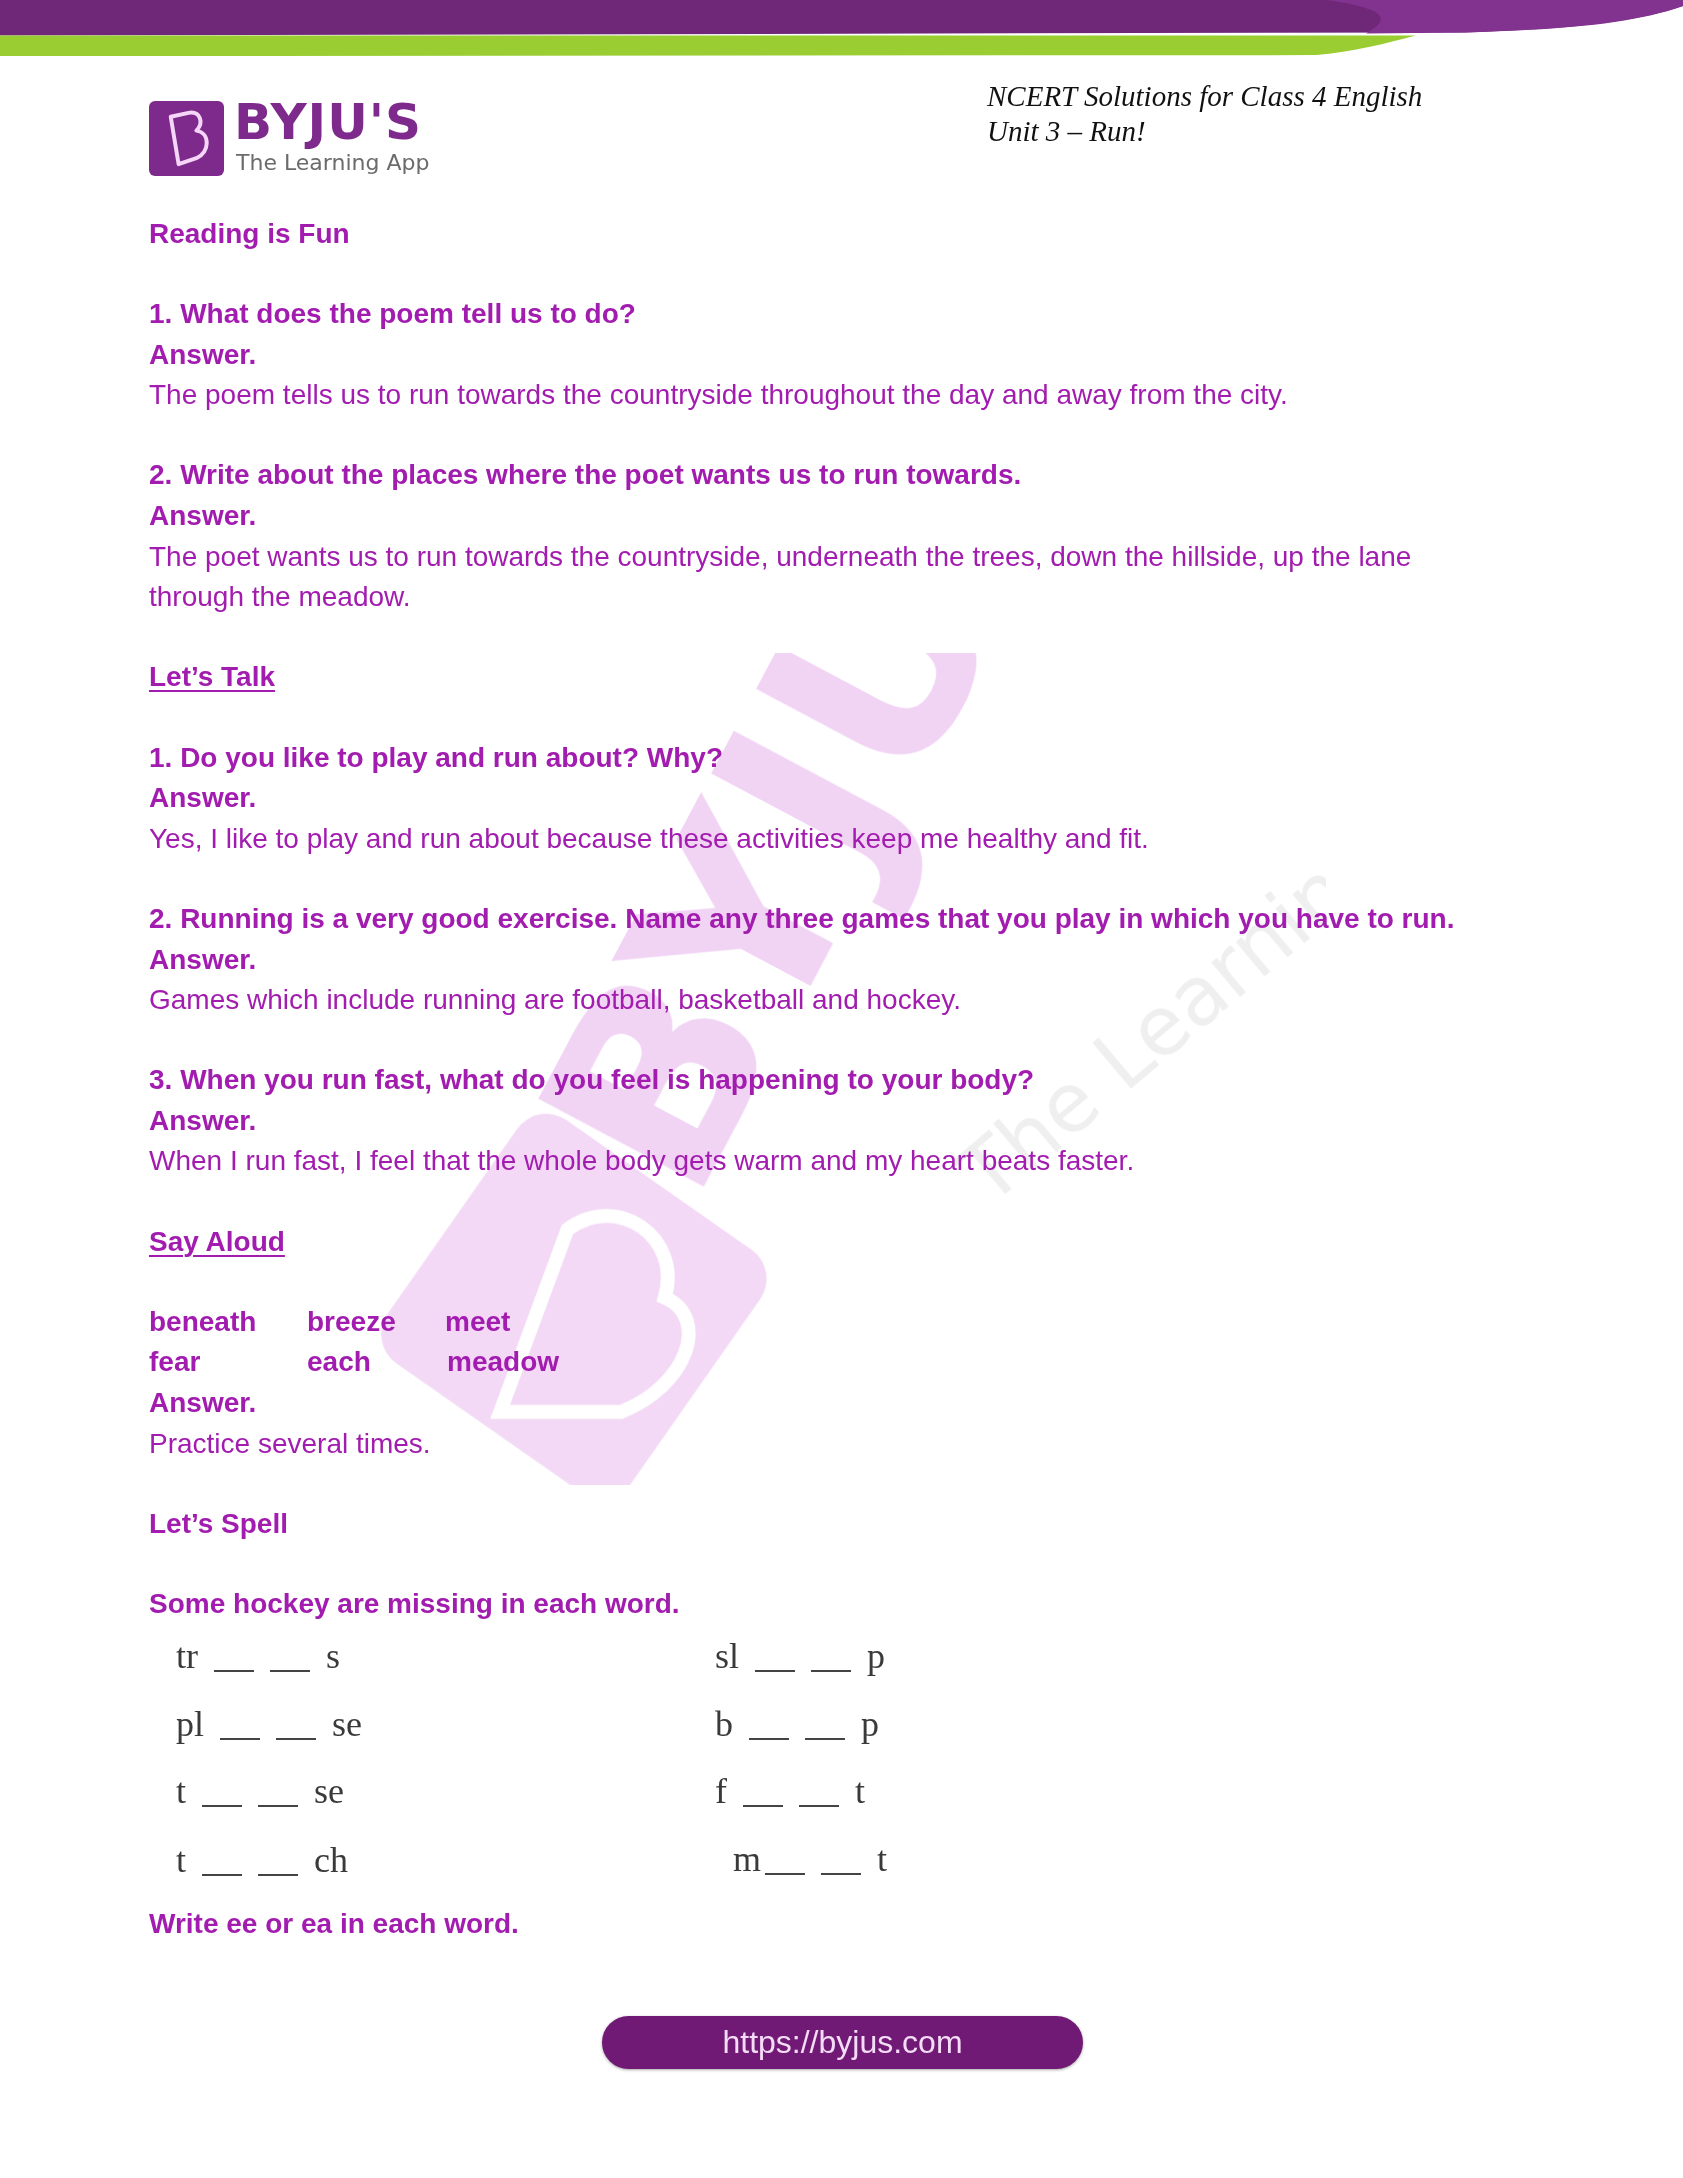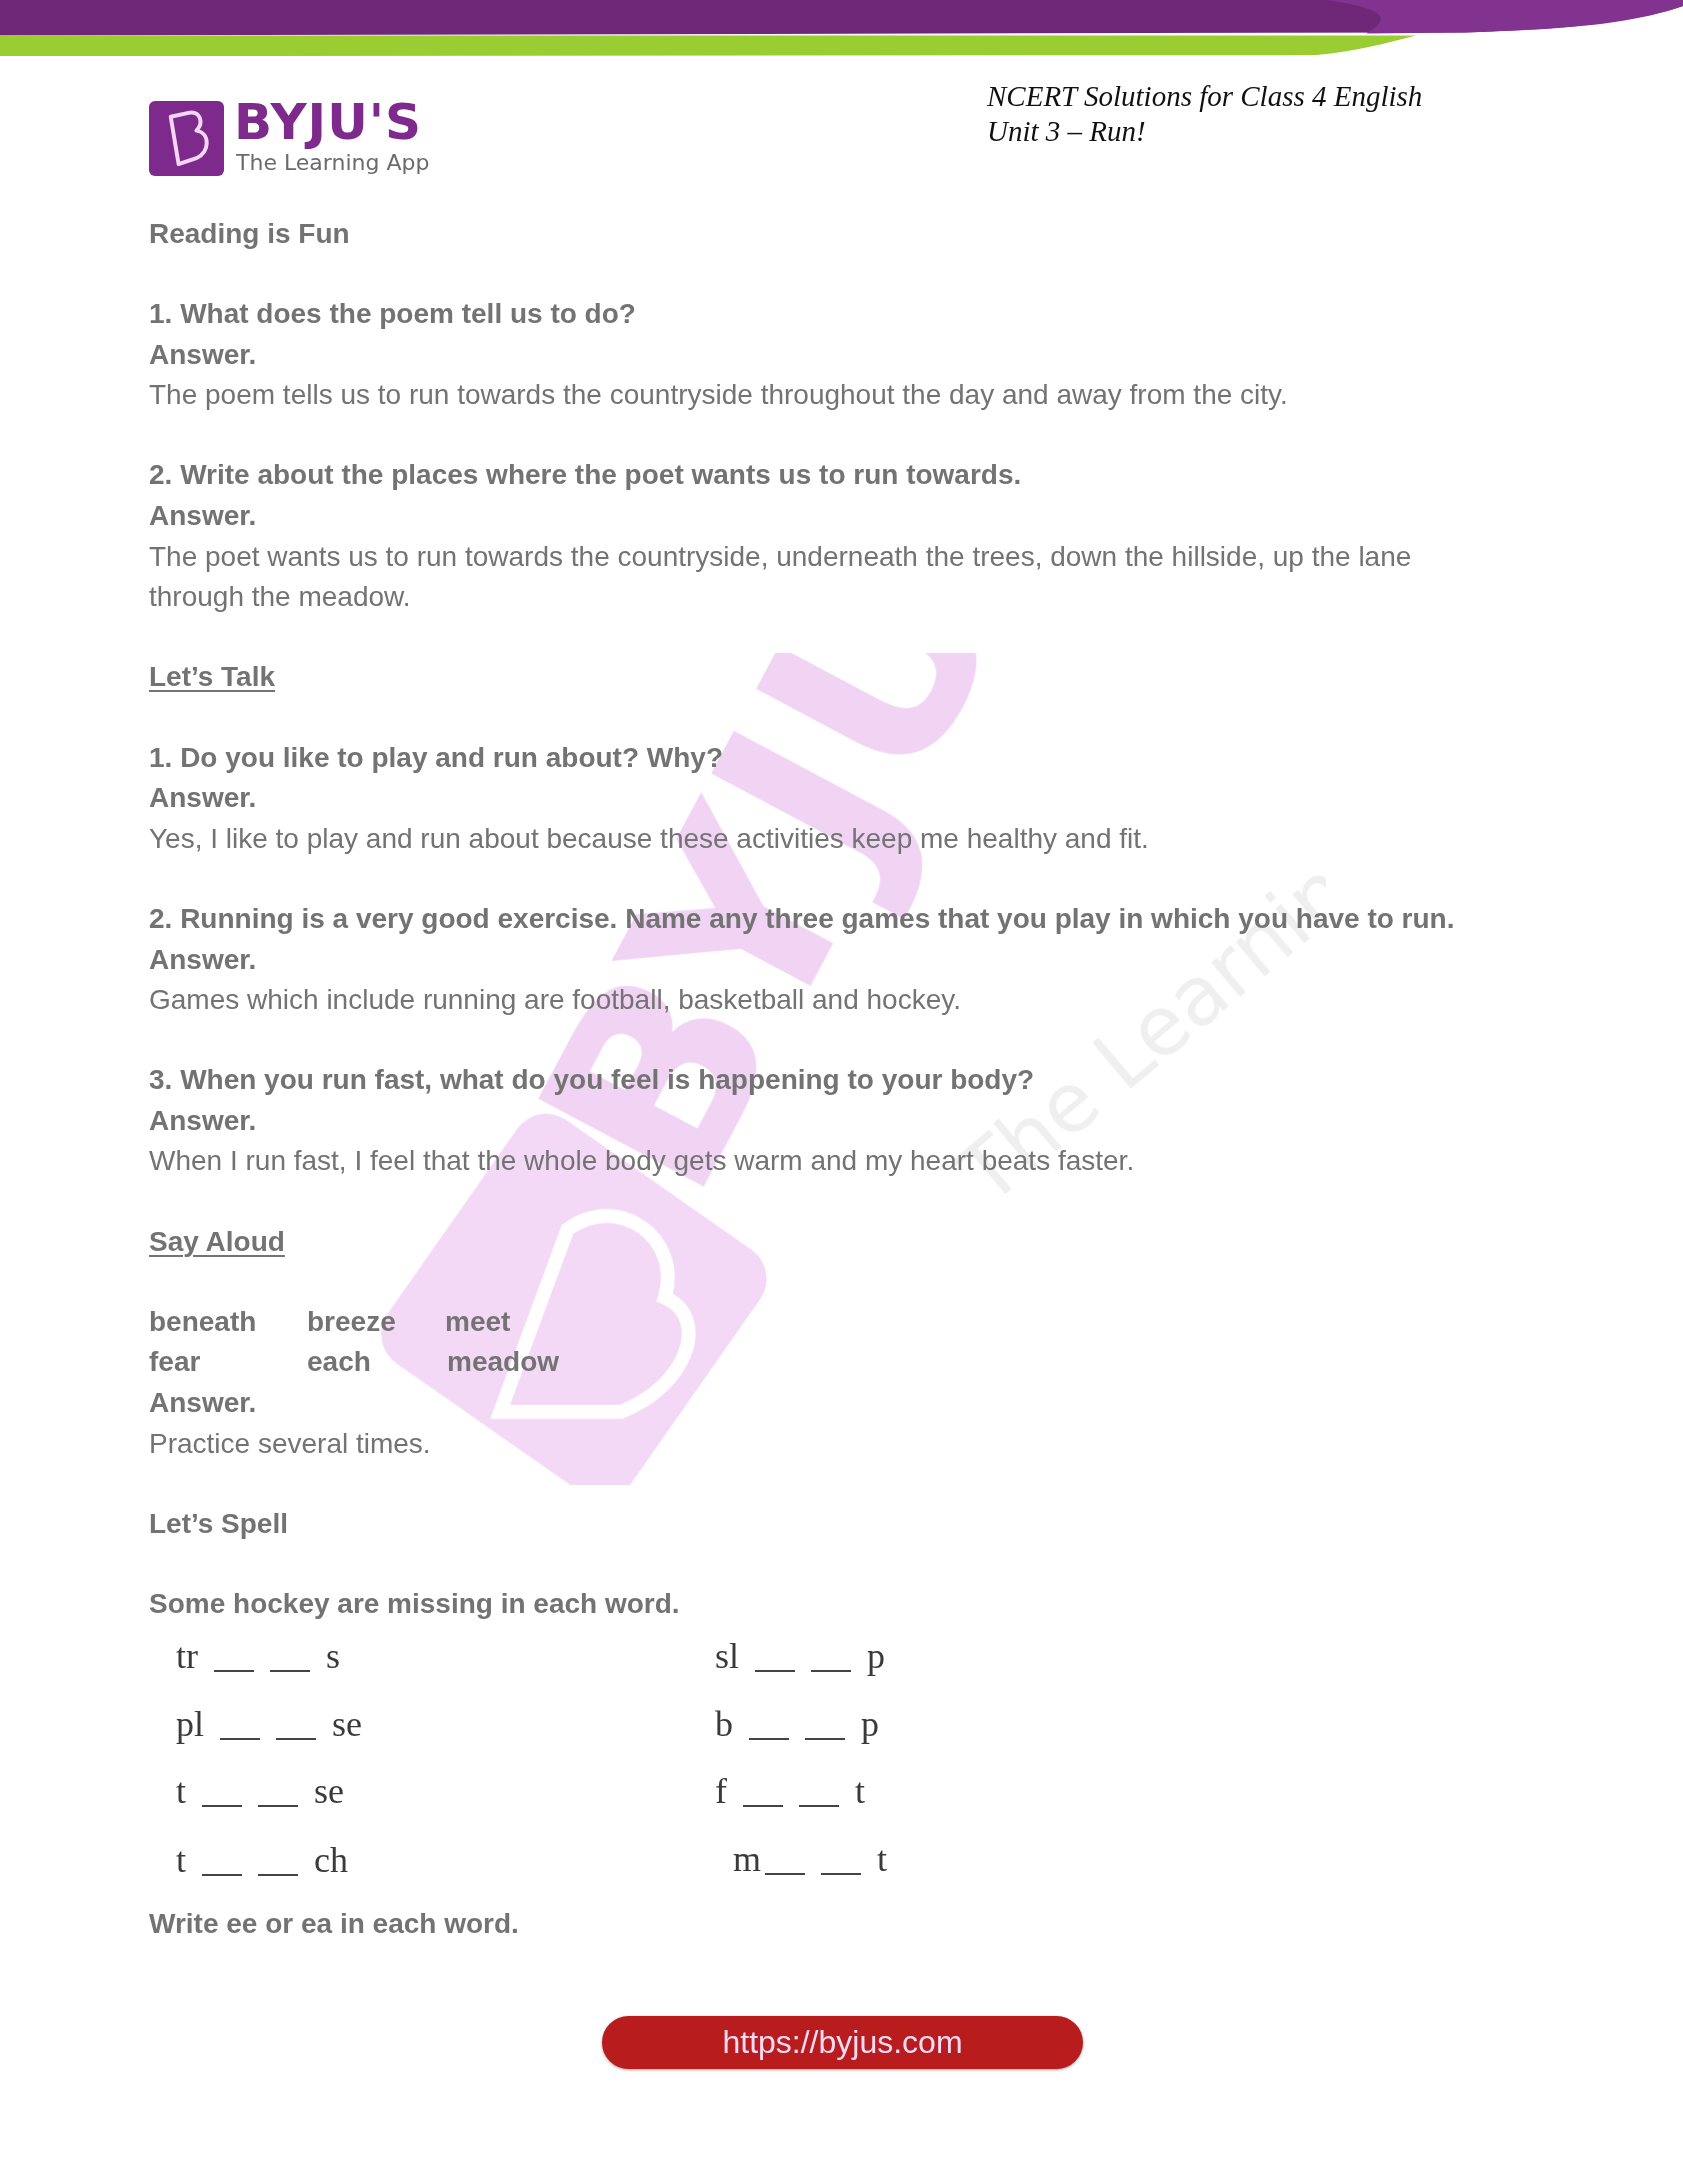--- a/index.html
+++ b/index.html
@@ -24,35 +24,35 @@
   .logo-tag {
     position: absolute; left: 87px; top: 53px; font-family: "DejaVu Sans", sans-serif;
     font-size: 22px; color: #6b6b6b; line-height: 26px;
   }
   .hdr-title {
     position: absolute; left: 987px; font-family: "Liberation Serif", "DejaVu Serif", serif;
     font-size: 29px; color: #111; line-height: 34px; white-space: nowrap; font-style: italic;
   }
   .line {
     position: absolute; left: 149px; font-family: "Liberation Sans", "DejaVu Sans", sans-serif;
-    font-size: 28px; line-height: 36px; white-space: nowrap; color: #737373;
+    font-size: 28px; line-height: 36px; white-space: nowrap; color: #a21caf;
   }
   .b { font-weight: bold; }
   .u { text-decoration: underline; text-underline-offset: 4px; text-decoration-thickness: 2px; }
   .spell {
     position: absolute; font-family: "Liberation Serif", "DejaVu Serif", serif;
     font-size: 36px; color: #3a3a3a; line-height: 40px; white-space: nowrap;
   }
   .blank {
     display: inline-block; width: 40px; border-bottom: 2px solid #444; margin: 0 16px 0 16px;
     vertical-align: -4px; height: 0;
   }
   .footer-pill {
     position: absolute; left: 602px; top: 2016px; width: 481px; height: 53px;
-    background: #b91c1c; border-radius: 27px; box-shadow: 0 1px 3px rgba(0,0,0,0.35);
+    background: #701a75; border-radius: 27px; box-shadow: 0 1px 3px rgba(0,0,0,0.35);
     display: flex; align-items: center; justify-content: center;
   }
   .footer-text {
     font-family: "Liberation Sans", "DejaVu Sans", sans-serif; font-size: 32px; color: #f4dcf6;
   }
   .watermark { position: absolute; left: 376px; top: 653px; width: 950px; height: 832px; pointer-events: none; }
 </style>
 </head>
 <body>
 

